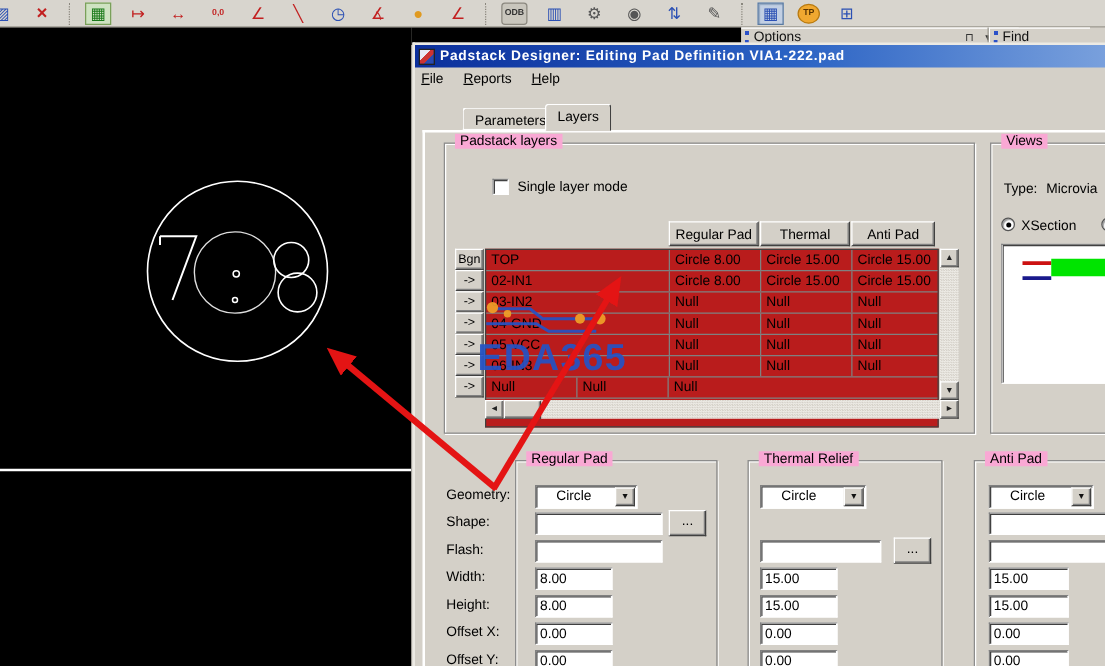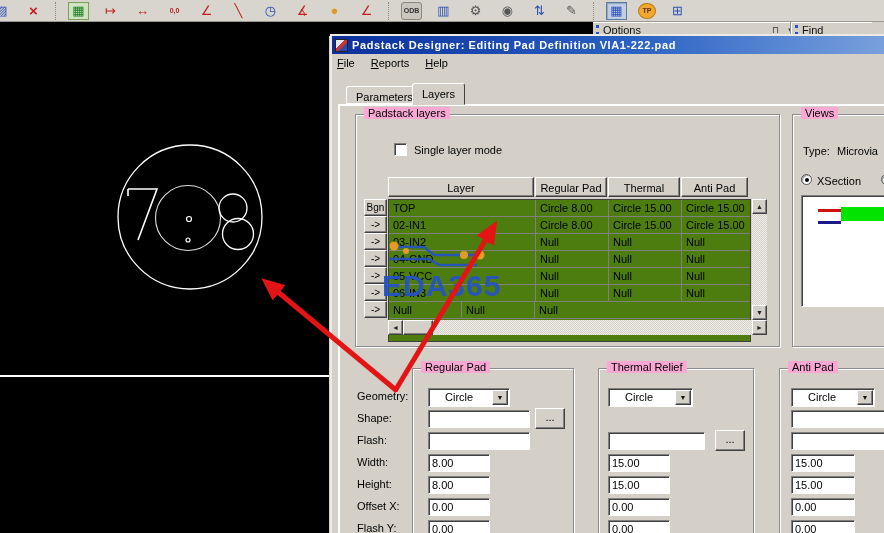--- a/index.html
+++ b/index.html
@@ -40,38 +40,38 @@
   .titlebar { height:18px; background:linear-gradient(90deg,#0b2f9c,#2b63c4 55%,#7aa1dd);
               display:flex; align-items:center; gap:4px; padding:0 3px; }
   .appicon { width:13px; height:13px; border:1px solid #222; flex:0 0 auto;
              background:linear-gradient(135deg,#e8e8f4 0 38%,#cc3333 38% 62%,#2a4ab0 62%); }
   .titletext { color:#fff; font-weight:bold; font-size:11px; letter-spacing:.6px; white-space:nowrap; }
   .menubar { height:18px; display:flex; align-items:center; gap:16px; padding-left:5px; }
   .menu-item { display:inline-block; cursor:pointer; }
   .menu-item::first-letter { text-decoration:underline; }
 
   .tab { position:absolute; height:20px; padding:0 9px; line-height:20px; background:#d4d0c8;
-         border:1px solid; border-color:#fff #404040 #d4d0c8 #fff; border-radius:3px 3px 0 0; cursor:pointer; }
+         border:1px solid; border-color:#fff #404040 #d4d0c8 #fff; border-radius:3px 3px 0 0; cursor:pointer;margin-left:24px; }
   .tab.inactive { top:50px; height:18px; z-index:1; border-bottom:1px solid #fff; }
   .tab.active { top:47px; height:22px; z-index:3; }
   .tabpanel { position:absolute; left:6px; top:68px; width:560px; height:445px; background:#d4d0c8;
               border:2px solid; border-color:#fff #404040 #404040 #fff; z-index:2; }
 
   .groupbox { position:absolute; border:1px solid #8c8c8c; box-shadow:1px 1px 0 #ffffff, inset 1px 1px 0 #ffffff; }
   .glabel { position:absolute; top:-8px; left:8px; background:#f9a8d4; padding:0 4px; white-space:nowrap; }
 
   
   .checkbox { position:absolute; width:13px; height:13px; background:#fff; border:1px solid;
               border-color:#808080 #fff #fff #808080; box-shadow:inset 1px 1px 0 #404040; cursor:pointer; }
   .hbtn { position:absolute; height:20px; line-height:20px; text-align:center; background:#d4d0c8;
           border:1px solid; border-color:#fff #404040 #404040 #fff; box-shadow:inset -1px -1px 0 #808080; cursor:pointer; }
   .rowbtn { position:absolute; width:23px; height:17px; font-size:10px; line-height:15px; text-align:center;
             background:#d4d0c8; border:1px solid; border-color:#fff #404040 #404040 #fff;
             box-shadow:inset -1px -1px 0 #808080; cursor:pointer; }
-  .grid { position:absolute; left:32px; top:84px; width:363px; height:143px; border:1px solid #404040; background:#4d7c0f; }
+  .grid { position:absolute; left:32px; top:84px; width:363px; height:143px; border:1px solid #404040; background:#b91c1c; }
   .trow { display:flex; height:17px; border-bottom:1px solid #808080; }
   .tcell { padding:2px 4px 0; border-right:1px solid #808080; white-space:nowrap; overflow:hidden; cursor:default; }
   .c0{width:147px;} .c1{width:73px;} .c2{width:73px;} .c3{width:66px; border-right:none;}
   .sbtn { position:absolute; background:#d4d0c8; border:1px solid; border-color:#fff #404040 #404040 #fff;
           box-shadow:inset -1px -1px 0 #808080; font-size:7px; text-align:center; line-height:13px; color:#222; cursor:pointer; }
   .strack { position:absolute; background:repeating-conic-gradient(#d4d0c8 0 25%, #efede8 0 50%) 0 0/2px 2px; }
 
   
   .radio { width:11px; height:11px; border-radius:50%; background:#fff; border:1px solid #555;
            box-shadow:inset 1px 1px 1px #9a9a9a; display:inline-block; position:relative; cursor:pointer; }
@@ -174,21 +174,20 @@
     <div class="tab active" style="left:80px;">Layers</div>
 
     <div class="tabpanel">
 
       <div class="groupbox" style="left:15px; top:8px; width:425px; height:233px;">
         <span class="glabel">Padstack layers</span>
 
         <span class="checkbox" style="left:38px; top:28px;"></span>
         <span class="flabel" style="left:58px; top:29px;">Single layer mode</span>
 
-        <div class="hbtn" style="left:32px;  top:62px; width:146px;">Layer</div>
         <div class="hbtn" style="left:179px; top:62px; width:72px;">Regular Pad</div>
         <div class="hbtn" style="left:252px; top:62px; width:72px;">Thermal Relief</div>
         <div class="hbtn" style="left:325px; top:62px; width:67px;">Anti Pad</div>
 
         <div class="rowbtn" style="left:8px; top:84px;">Bgn</div>
         <div class="rowbtn" style="left:8px; top:101px;">-&gt;</div>
         <div class="rowbtn" style="left:8px; top:118px;">-&gt;</div>
         <div class="rowbtn" style="left:8px; top:135px;">-&gt;</div>
         <div class="rowbtn" style="left:8px; top:152px;">-&gt;</div>
         <div class="rowbtn" style="left:8px; top:169px;">-&gt;</div>
@@ -263,21 +262,21 @@
           </svg>
         </div>
       </div>
 
       <span class="flabel" style="left:17px; top:284px;">Geometry:</span>
       <span class="flabel" style="left:17px; top:306px;">Shape:</span>
       <span class="flabel" style="left:17px; top:328px;">Flash:</span>
       <span class="flabel" style="left:17px; top:350px;">Width:</span>
       <span class="flabel" style="left:17px; top:372px;">Height:</span>
       <span class="flabel" style="left:17px; top:394px;">Offset X:</span>
-      <span class="flabel" style="left:17px; top:416px;">Flash Y:</span>
+      <span class="flabel" style="left:17px; top:416px;">Offset Y:</span>
 
       <div class="groupbox" style="left:72px; top:262px; width:162px; height:180px;">
         <span class="glabel">Regular Pad</span>
         <div class="combo" style="left:15px; top:19px; width:82px;">
           <span class="combo-text">Circle</span>
           <span class="combo-btn">▼</span>
         </div>
         <input class="field" style="left: 15px; top: 41px; width: 102px;" value="">
         <div class="browse" style="left:122px; top:39px;">...</div>
         <input class="field" style="left: 15px; top: 63px; width: 102px;" value="">

